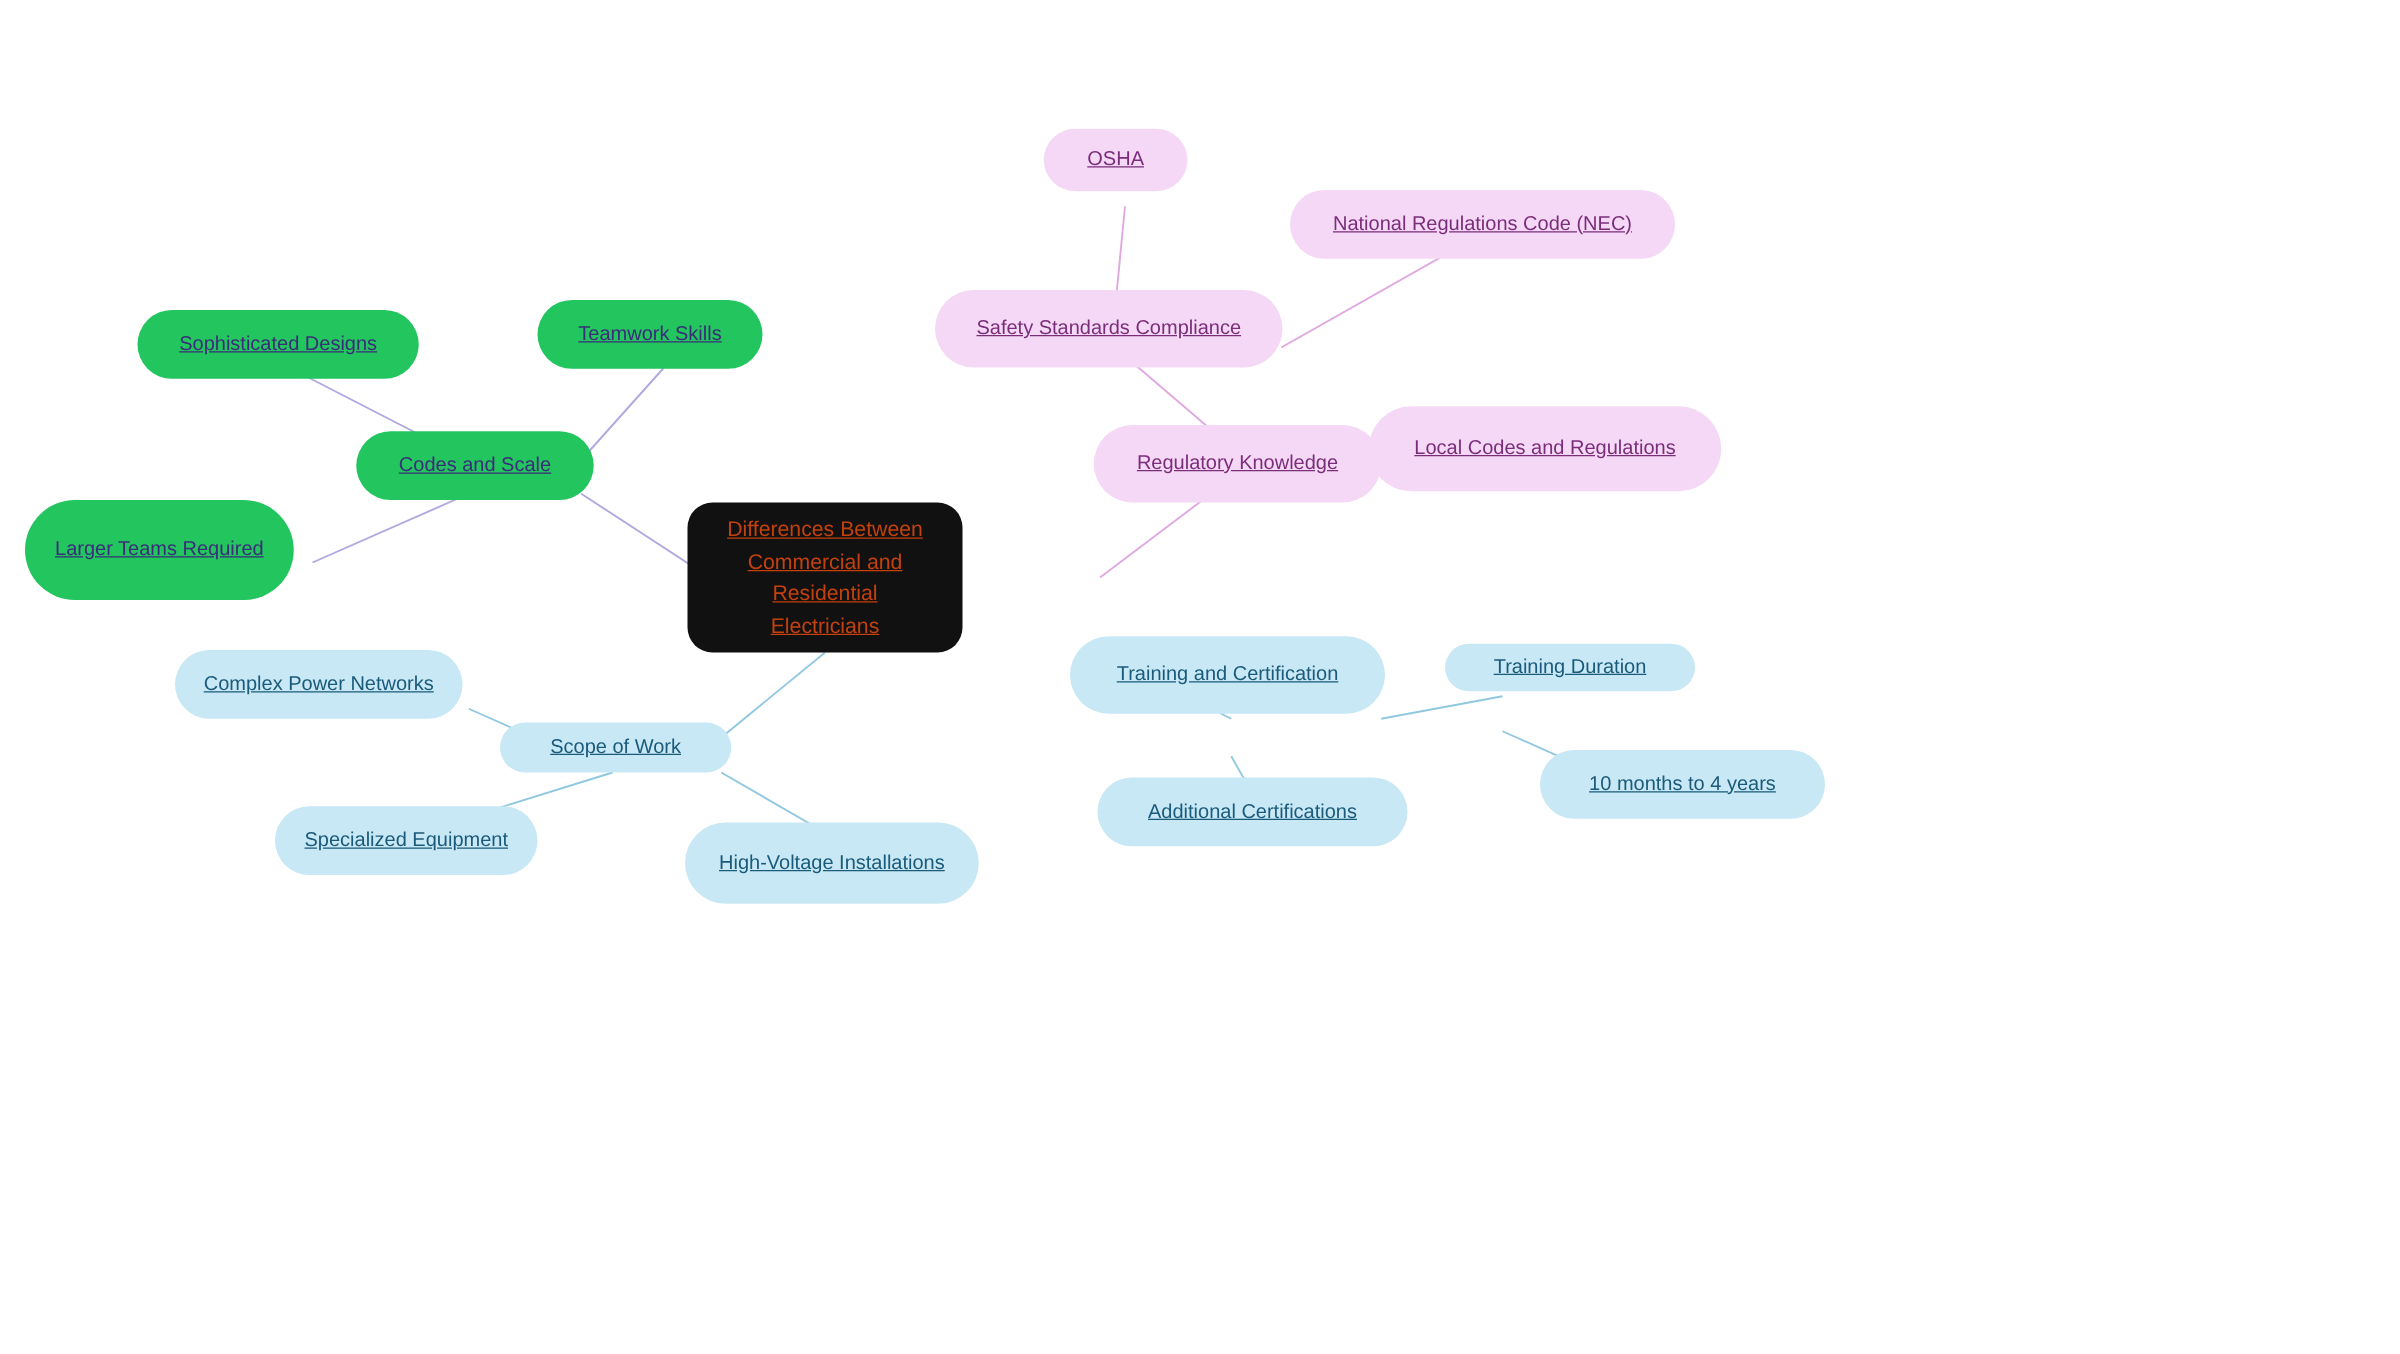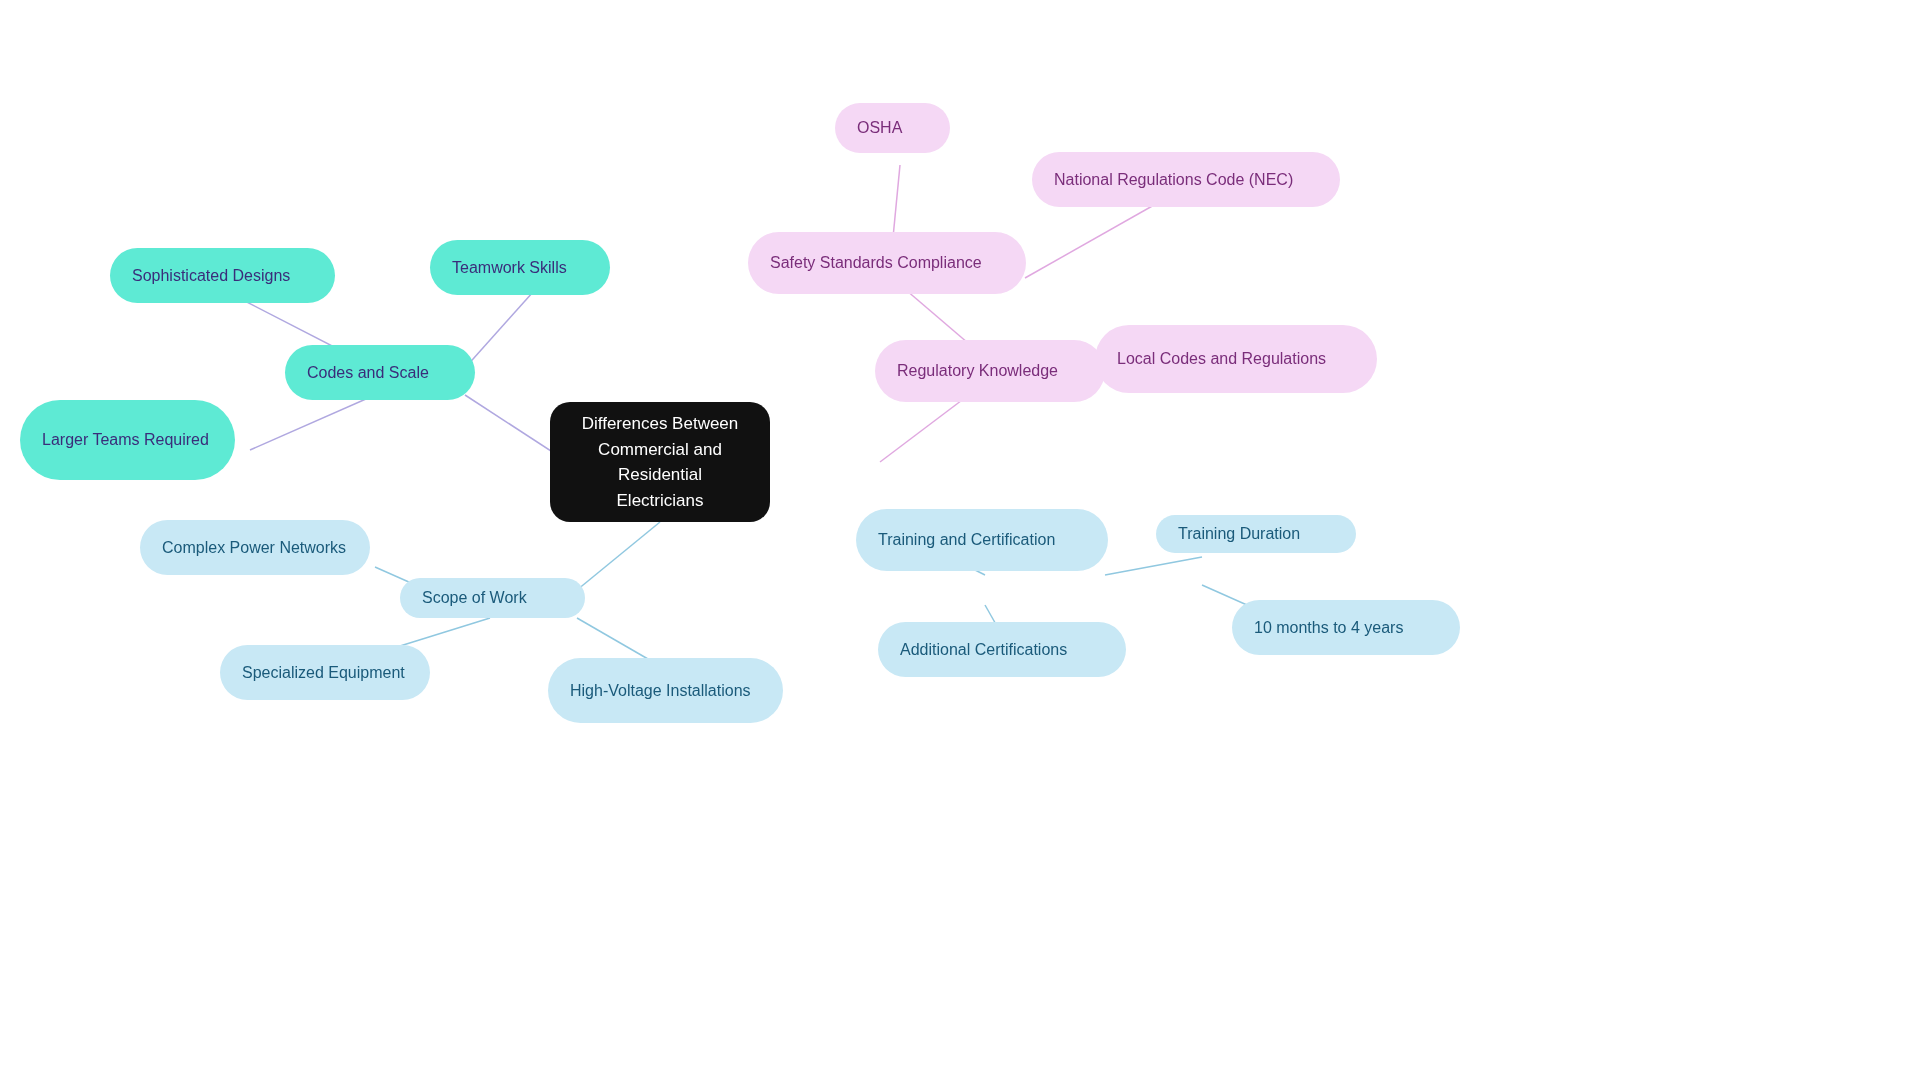--- a/index.html
+++ b/index.html
@@ -17,37 +17,39 @@
       width: 1920px;
       height: 1083px;
       pointer-events: none;
       z-index: 0;
     }
     .node {
       position: absolute;
       border-radius: 50px;
       display: flex;
       align-items: center;
+      justify-content: center;
       text-align: center;
       z-index: 1;
       cursor: default;
+      text-decoration: underline;
     }
     .node-center {
       background: #111111;
-      color: #ffffff;
+      color: #c2410c;
       font-size: 18px;
       font-weight: 500;
       line-height: 1.4;
       border-radius: 20px;
       width: 220px;
       height: 120px;
       padding: 10px 18px;
     }
     .node-purple {
-      background: #5eead4;
+      background: #22c55e;
       color: #3a2d7a;
       font-size: 16px;
       font-weight: 400;
       padding: 15px 22px;
     }
     .node-pink {
       background: #f5d8f5;
       color: #7a2d7a;
       font-size: 16px;
       font-weight: 400;

